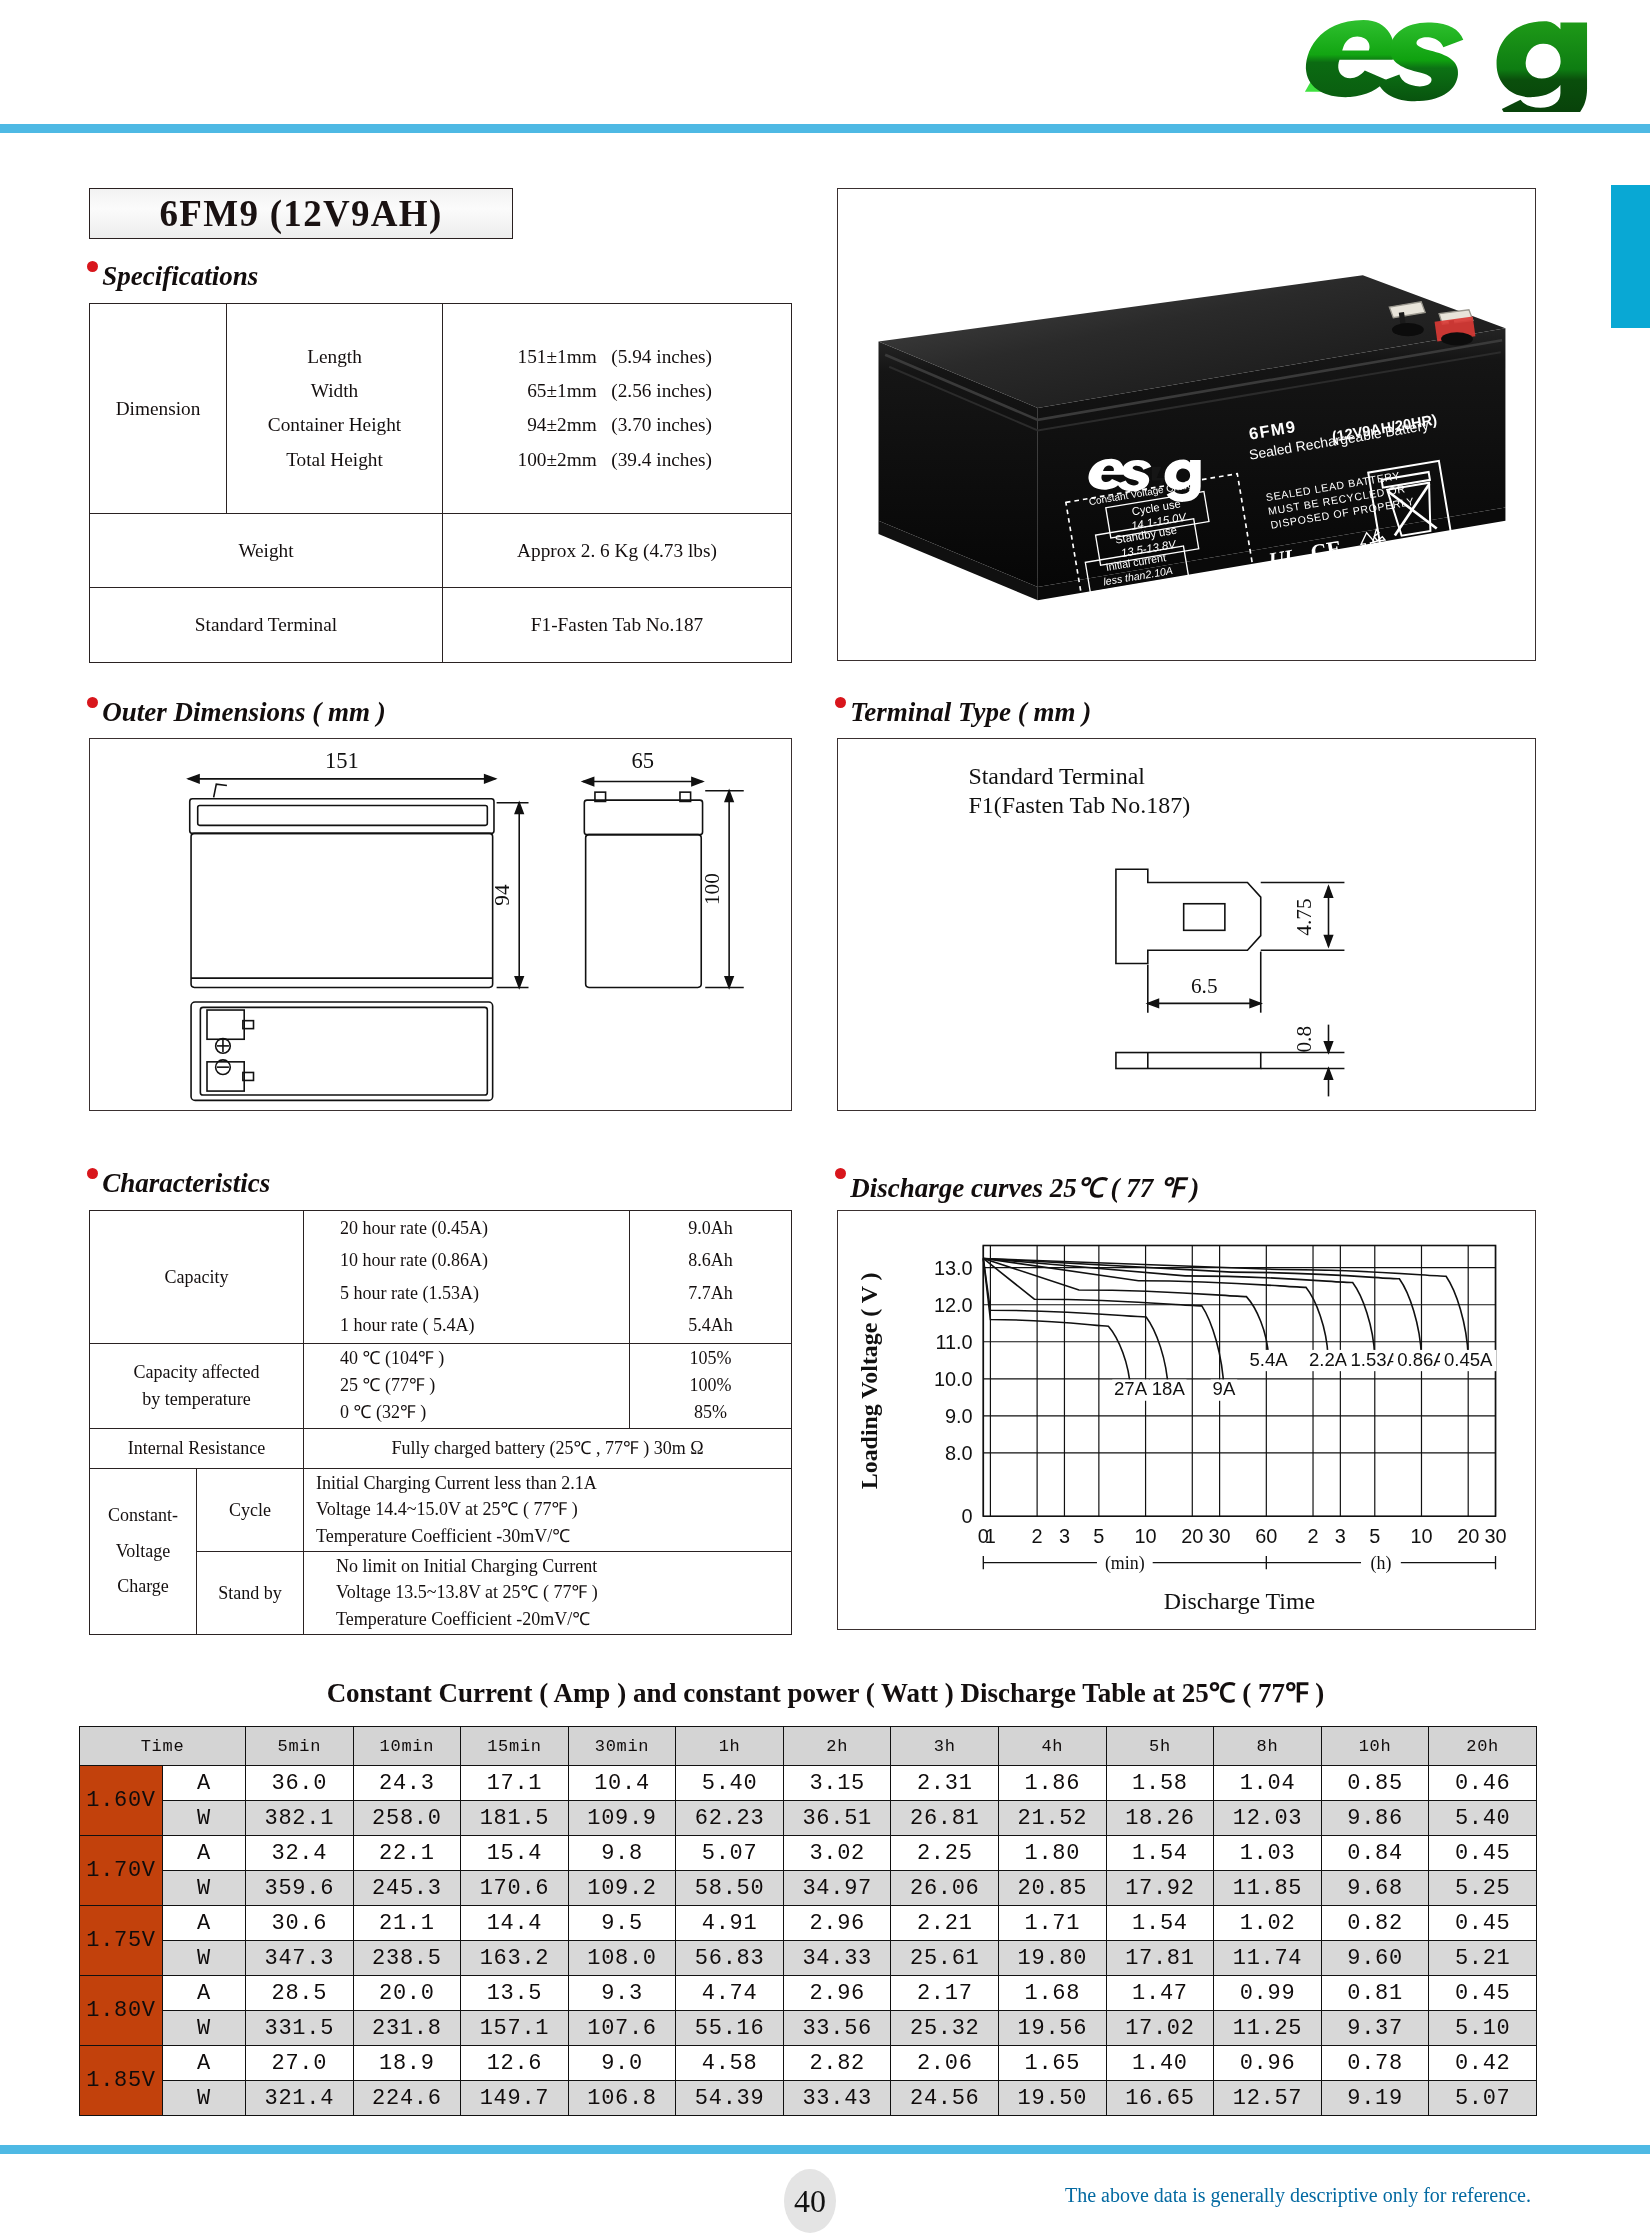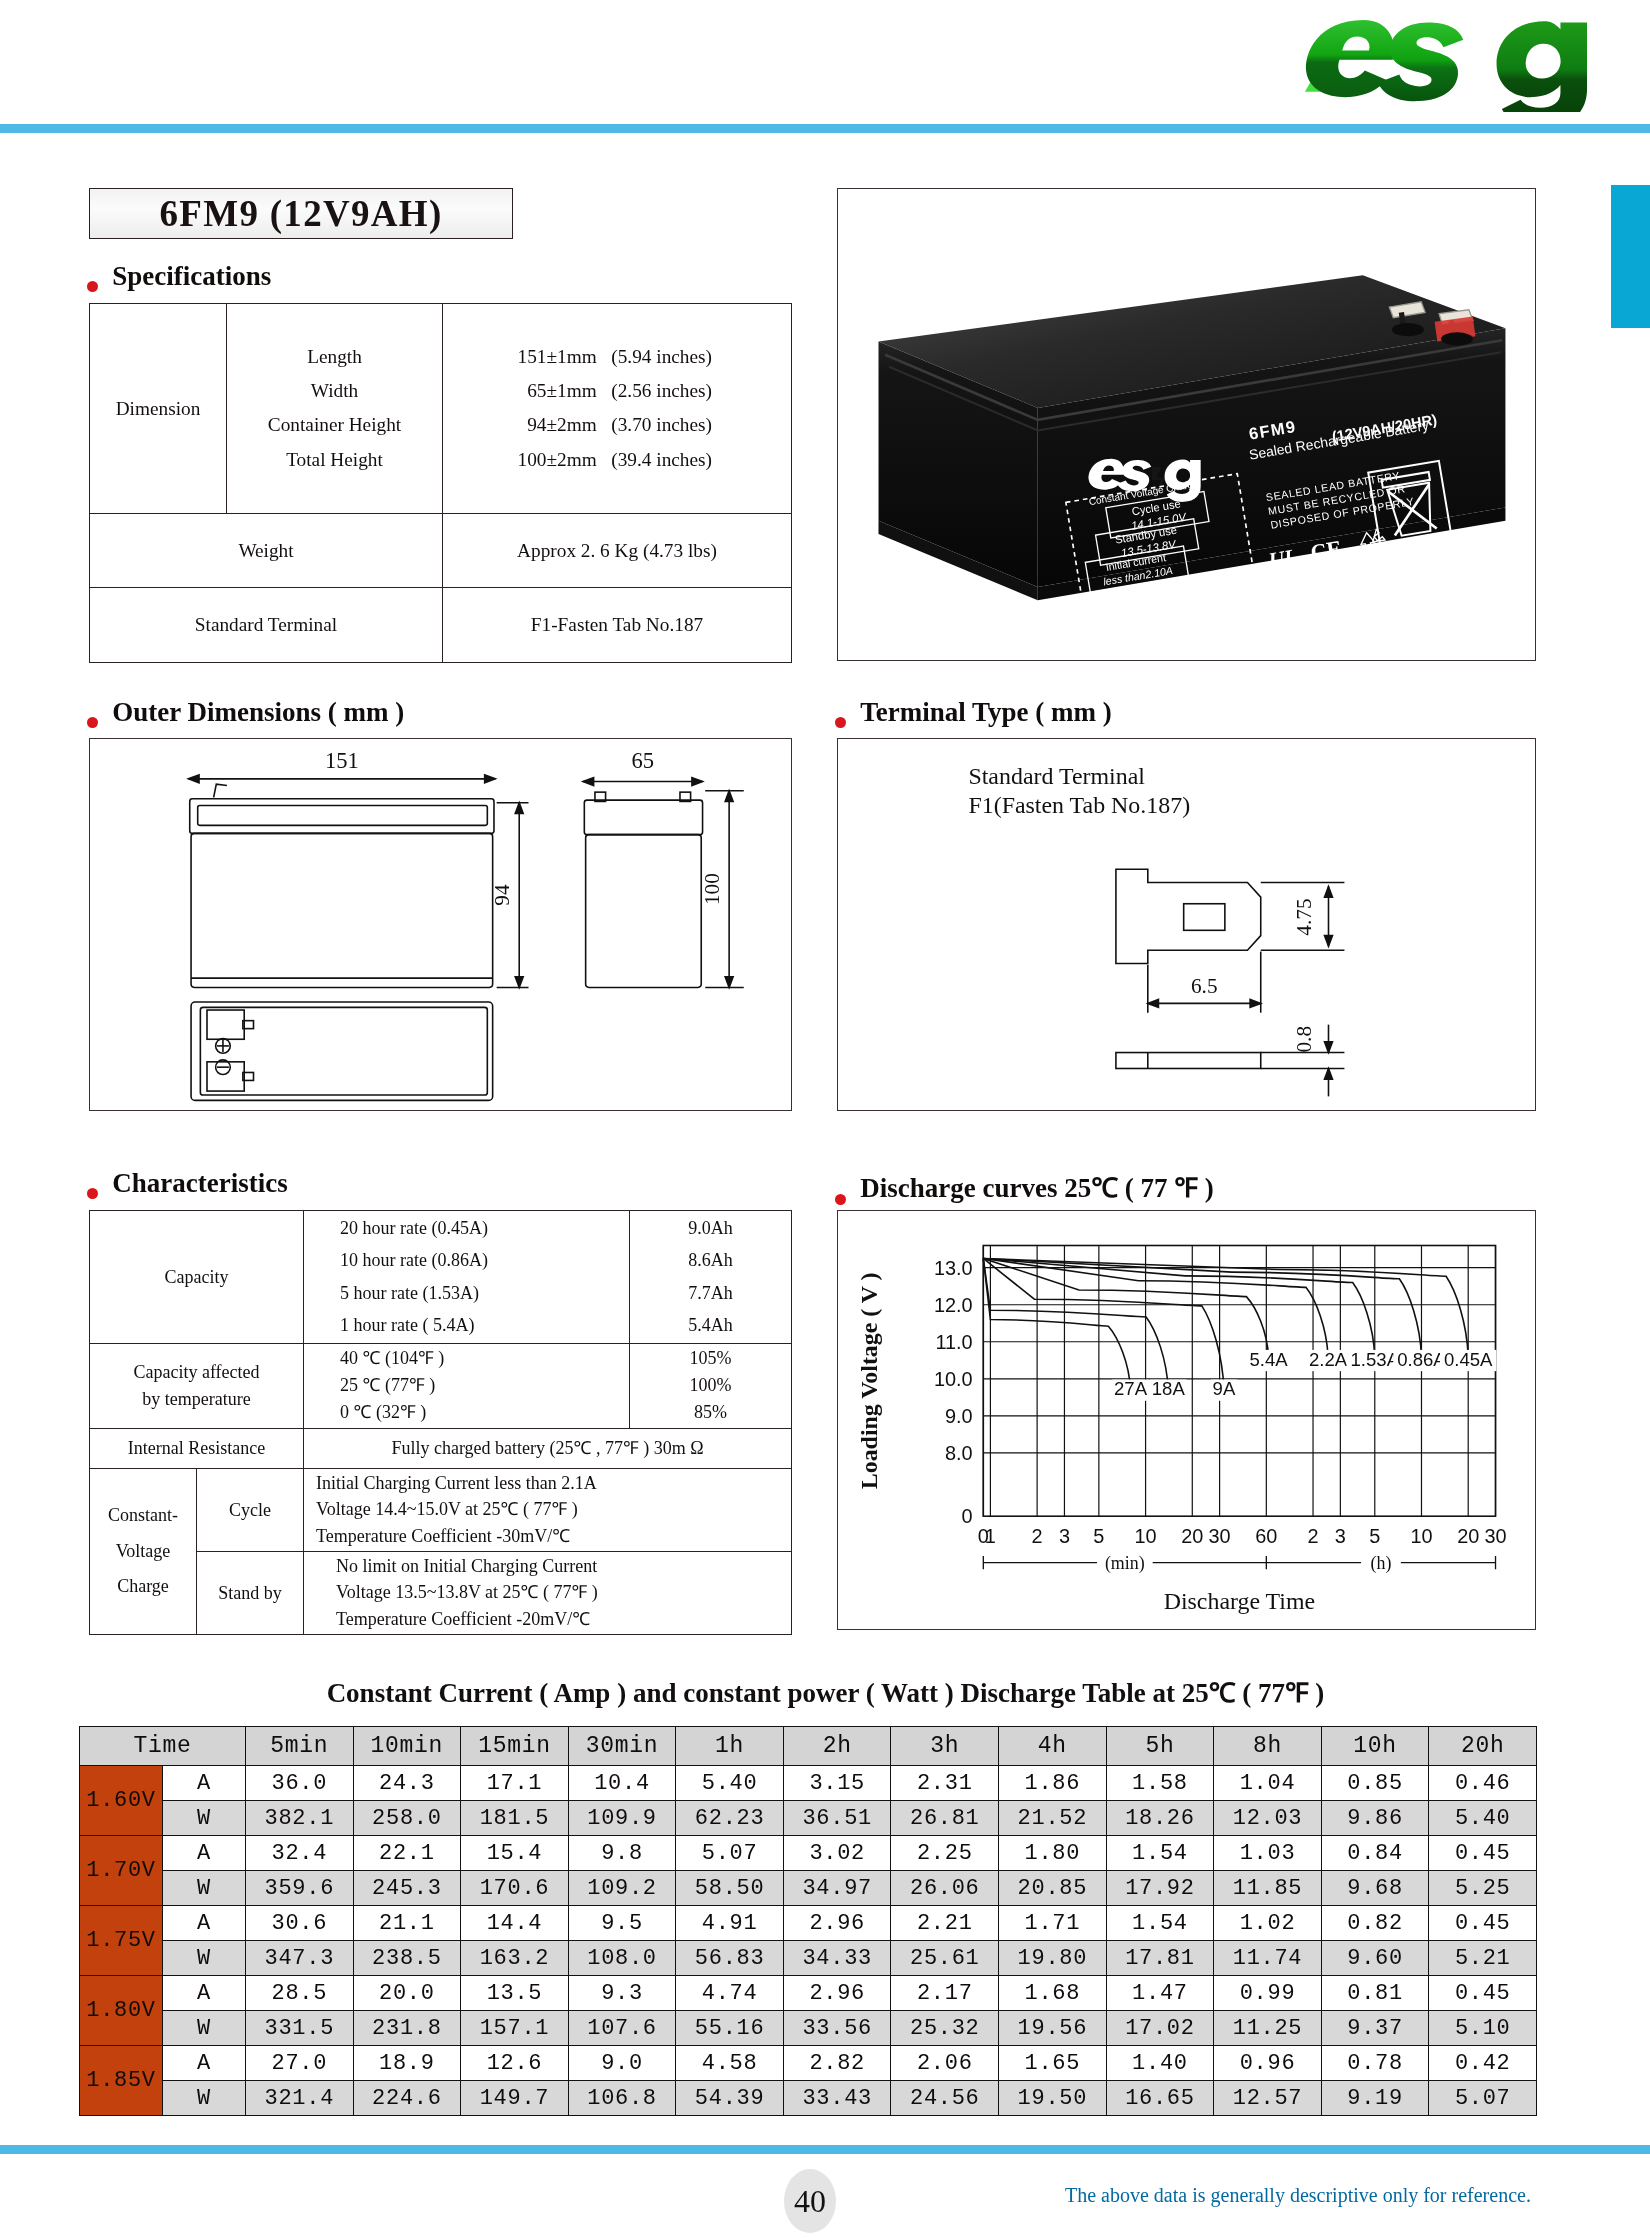--- a/index.html
+++ b/index.html
@@ -27,21 +27,21 @@
     background:linear-gradient(to bottom,#f2f2f2 0%,#fbfbfb 40%,#ededed 100%);
     border:1.3px solid #2a2020;
     display:flex; align-items:center; justify-content:center;
   }
   .title-plate span {
     font-size:37px; font-weight:bold; letter-spacing:1.3px; color:#1a1212;
     font-family:"Liberation Serif", serif;
   }
 
   
-  .sec-head { position:absolute; display:flex; align-items:flex-end; gap:14px; }
+  .sec-head { position:absolute; display:flex; align-items:flex-start; gap:4px;font-style:italic; }
   .sec-head .dot { width:11.3px; height:11.3px; border-radius:50%; background:#d8161c; flex:none; }
   .sec-head .txt { font-size:27px; font-weight:bold; color:#120d0d; font-family:"Liberation Serif", serif; white-space:nowrap; }
 
   
   .panel { position:absolute; border:0.7px solid #3a3030; background:#fff; }
 
   
   table.grid { border-collapse:collapse; width:100%; height:100%; }
   table.grid td { border:0.7px solid #2a2222; text-align:center; vertical-align:middle;
                   font-family:"Liberation Serif", serif; color:#140f0f; }
@@ -73,21 +73,21 @@
   .dt-title { position:absolute; left:0; top:1673px; width:1651px; text-align:center;
               font-size:27px; font-weight:bold; color:#140f0f; font-family:"Liberation Serif", serif; }
   .dtable { position:absolute; left:79px; top:1726px; width:1458px; }
   table.dt { border-collapse:collapse; width:100%; table-layout:fixed;
              font-family:"Liberation Mono", monospace; }
   table.dt td, table.dt th {
     border:1.3px solid #111; text-align:center; vertical-align:middle;
     font-size:22px; color:#100c0c; font-weight:normal; height:35px; padding:0;
     letter-spacing:0.7px;
   }
-  table.dt thead th { background:#d4d4d4; font-size:23px; height:39px; }
+  table.dt thead th { background:#d4d4d4; font-size:17px; height:39px; }
   table.dt td.vlabel { background:#c2410c; font-size:22px; }
   table.dt td.unit { width:41px; }
   table.dt tr.wrow td { background:#d8d8d8; }
 
   
   .foot-rule { position:absolute; left:0; top:2145px; width:1651px; height:9.3px; background:#4EB9E4; }
   .page-oval {
     position:absolute; left:784px; top:2169px; width:52px; height:64px;
     background:#e4e4e4; border-radius:50%;
     display:flex; align-items:center; justify-content:center;

